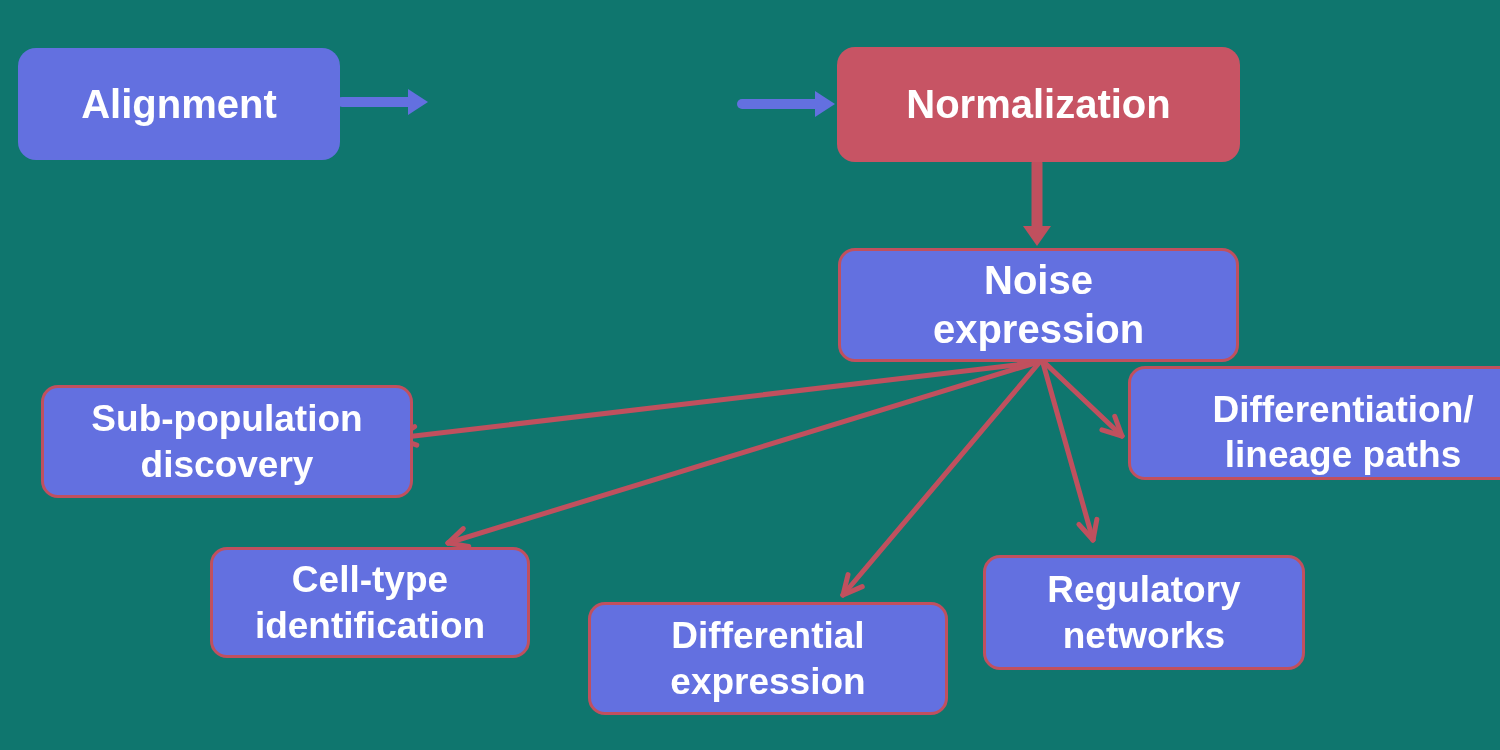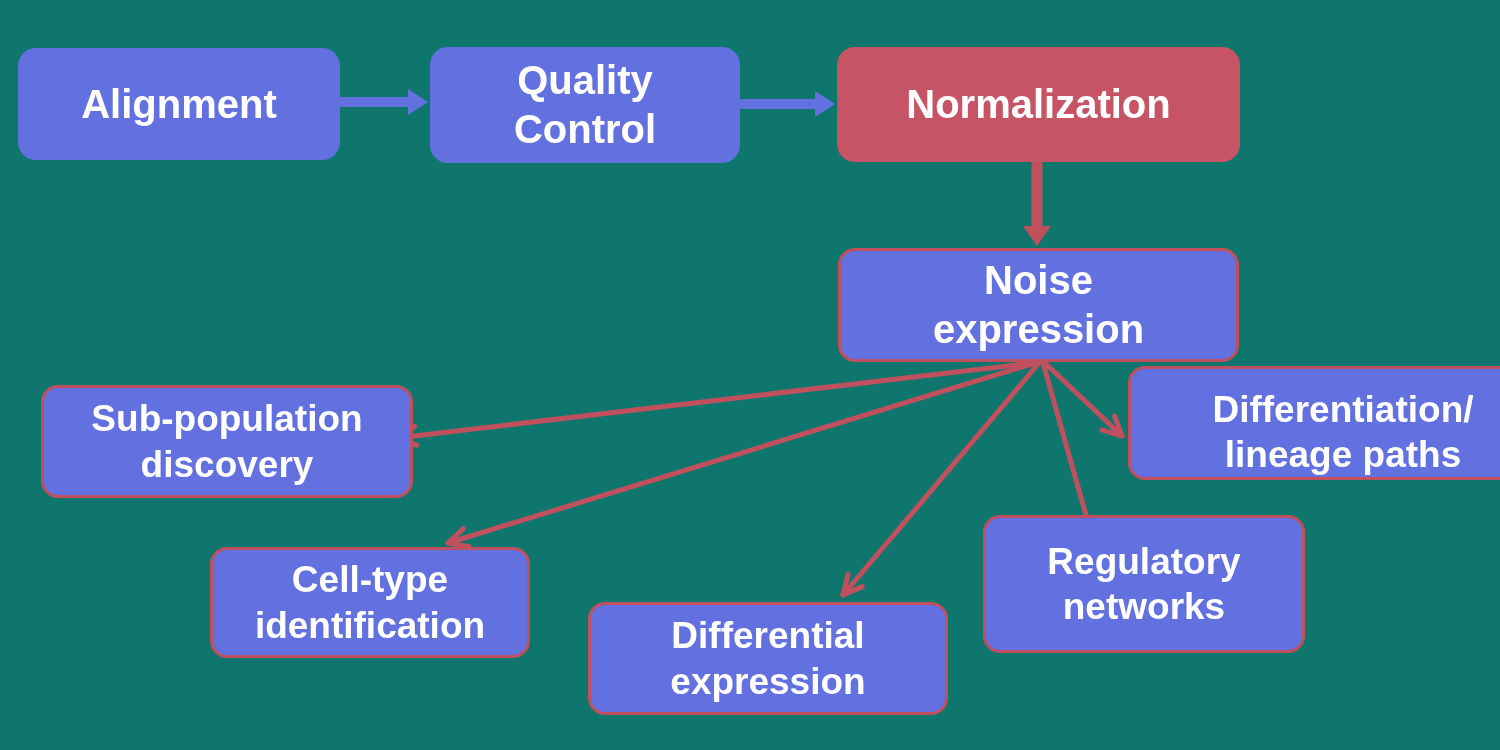--- a/index.html
+++ b/index.html
@@ -35,21 +35,21 @@
   .node.big   .label { font-size: 40px; }
   .node.small .label { font-size: 37px; }
 
   #n-alignment        { left:  18px; top:  48px; width: 322px; height: 112px; }
   #n-quality-control  { left: 430px; top:  47px; width: 310px; height: 116px; }
   #n-normalization    { left: 837px; top:  47px; width: 403px; height: 115px; text-align: right; }
   #n-noise-reduction  { left: 838px; top: 248px; width: 401px; height: 114px; }
   #n-sub-population   { left:  41px; top: 385px; width: 372px; height: 113px; }
   #n-cell-type        { left: 210px; top: 547px; width: 320px; height: 111px; }
   #n-differential     { left: 588px; top: 602px; width: 360px; height: 113px; }
-  #n-regulatory       { left: 983px; top: 515px; width: 322px; height: 138px; }
+  #n-regulatory       { left: 983px; top: 555px; width: 322px; height: 115px; }
   #n-differentiation  { left:1128px; top: 366px; width: 430px; height: 114px; align-items: flex-end; }
 </style>
 </head>
 <body>
 
 <div class="canvas">
 
   <svg id="arrow-layer" viewBox="0 0 1500 750" xmlns="http://www.w3.org/2000/svg">
       <g>
         <line x1="342" y1="102" x2="408" y2="102" stroke="#6370E0" stroke-width="10" stroke-linecap="round"></line>
@@ -87,24 +87,20 @@
         <line x1="1045" y1="363" x2="1122" y2="436" stroke="#C0505E" stroke-width="5" stroke-linecap="round"></line>
         <line x1="1122" y1="436" x2="1101.9301166865173" y2="429.8194026354093" stroke="#C0505E" stroke-width="5" stroke-linecap="round"></line>
         <line x1="1122" y1="436" x2="1114.7585534232708" y2="416.28803785828575" stroke="#C0505E" stroke-width="5" stroke-linecap="round"></line>
       </g>
     </svg>
 
   <div class="node blue big" id="n-alignment">
     <span class="label">Alignment</span>
   </div>
 
-  <div class="node blue big" id="n-quality-control">
-    <span class="label">Quality
-Control</span>
-  </div>
 
   <div class="node red big" id="n-normalization">
     <span class="label">Normalization</span>
   </div>
 
   <div class="node blue outlined big" id="n-noise-reduction">
     <span class="label">Noise
 expression</span>
   </div>
 

